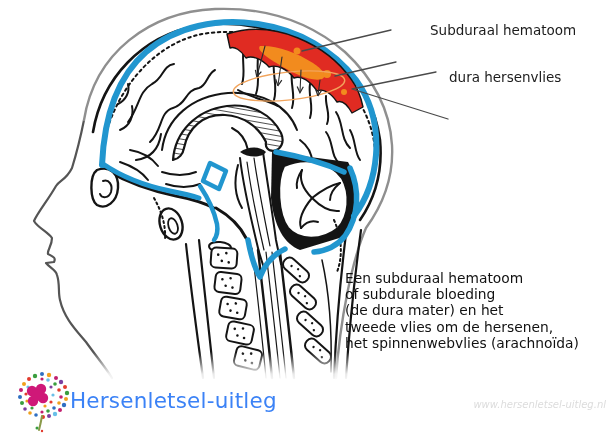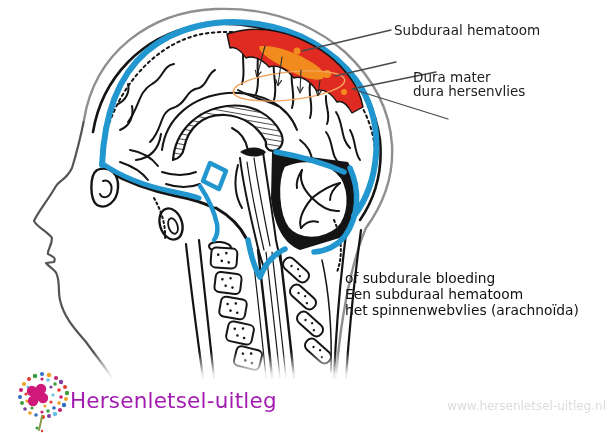--- a/index.html
+++ b/index.html
@@ -1,29 +1,29 @@
 <!DOCTYPE html>
 <html><head>
 <meta charset="utf-8">
 <style>
   html,body{margin:0;padding:0;background:#fff;}
   #stage{position:relative;width:612px;height:433px;background:#fff;overflow:hidden;
          font-family:"DejaVu Sans","Liberation Sans",sans-serif;}
   #art{position:absolute;left:0;top:0;}
   svg .ln{fill:none;stroke-linecap:round;stroke-linejoin:round;}
   
-  .lbl{position:absolute;color:#1c1c1c;font-size:13.5px;line-height:14px;white-space:nowrap;}
+  .lbl{position:absolute;color:#1c1c1c;font-size:13.5px;line-height:14px;white-space:nowrap;margin-left:36px;}
   .lbl2{line-height:13.5px;}
   #desc{position:absolute;left:345px;top:270px;color:#111;font-size:13.8px;line-height:16.2px;white-space:nowrap;}
   
   #fade{position:absolute;left:0;top:352px;width:612px;height:81px;
         background:linear-gradient(to bottom,rgba(255,255,255,0) 0px,rgba(255,255,255,.9) 22px,#fff 32px);}
   #footer{position:absolute;left:0;top:366px;width:612px;height:67px;}
   #brand{position:absolute;left:70px;top:22px;font-size:21.5px;letter-spacing:.2px;}
-  #siteurl{position:absolute;right:6px;top:33px;font-size:12px;color:#dcdcdc;}
+  #siteurl{position:absolute;right:6px;top:33px;font-size:10px;color:#dcdcdc;font-style:italic;}
   #logo{position:absolute;left:15px;top:4px;}
 </style>
 </head>
 <body>
 
 <div id="stage">
 
   <svg id="art" width="612" height="433" viewBox="0 0 612 433">
     <defs>
       <pattern id="hatch" width="5" height="5" patternUnits="userSpaceOnUse" patternTransform="rotate(100)">
@@ -216,27 +216,28 @@
       <line x1="391" y1="30" x2="302" y2="51"></line>
       <line x1="396" y1="62" x2="335" y2="76"></line>
       <polyline points="436,72 352,89 448,119"></polyline>
     </g>
   </svg>
 
   <div class="lbl lbl2" style="left:394px;top:24px;">
     <div>Subduraal hematoom</div>
   </div>
   <div class="lbl lbl2" style="left:413px;top:71px;">
-    <div>Dura mater</div>
     <div>dura hersenvlies</div>
   </div>
 
   <div id="desc">
+    <div>Een subduraal hematoom</div>
     <div>of subdurale bloeding</div>
-    <div>Een subduraal hematoom</div>
+    <div>(de dura mater) en het</div>
+    <div>tweede vlies om de hersenen,</div>
     <div>het spinnenwebvlies (arachnoïda)</div>
   </div>
 
   <div id="fade"></div>
   <div id="footer">
     <svg id="logo" width="58" height="64" viewBox="0 0 58 64">
       <g stroke="none">
 
         <circle cx="14" cy="9" r="2" fill="#e23b2e"></circle>
           <circle cx="20" cy="6" r="2.2" fill="#3a9e3f"></circle>
@@ -283,17 +284,17 @@
           <circle cx="28" cy="28" r="5.2"></circle>
             <circle cx="18" cy="31" r="5.2"></circle>
           <circle cx="22" cy="25" r="6"></circle>
         </g>
 
         <path d="M 27,46 C 26,52 25,56 24,60" fill="none" stroke="#8a9a4a" stroke-width="2" stroke-linecap="round"></path>
         <circle cx="22" cy="58" r="1.5" fill="#3a9e3f"></circle>
           <circle cx="27" cy="61" r="1.2" fill="#e23b2e"></circle>
       </g>
     </svg>
-    <div id="brand" style="color: #a21caf;">Hersenletsel-uitleg</div>
+    <div id="brand" style="color: #3b82f6;">Hersenletsel-uitleg</div>
     <div id="siteurl">www.hersenletsel-uitleg.nl</div>
   </div>
 
 </div>
 
 </body></html>

